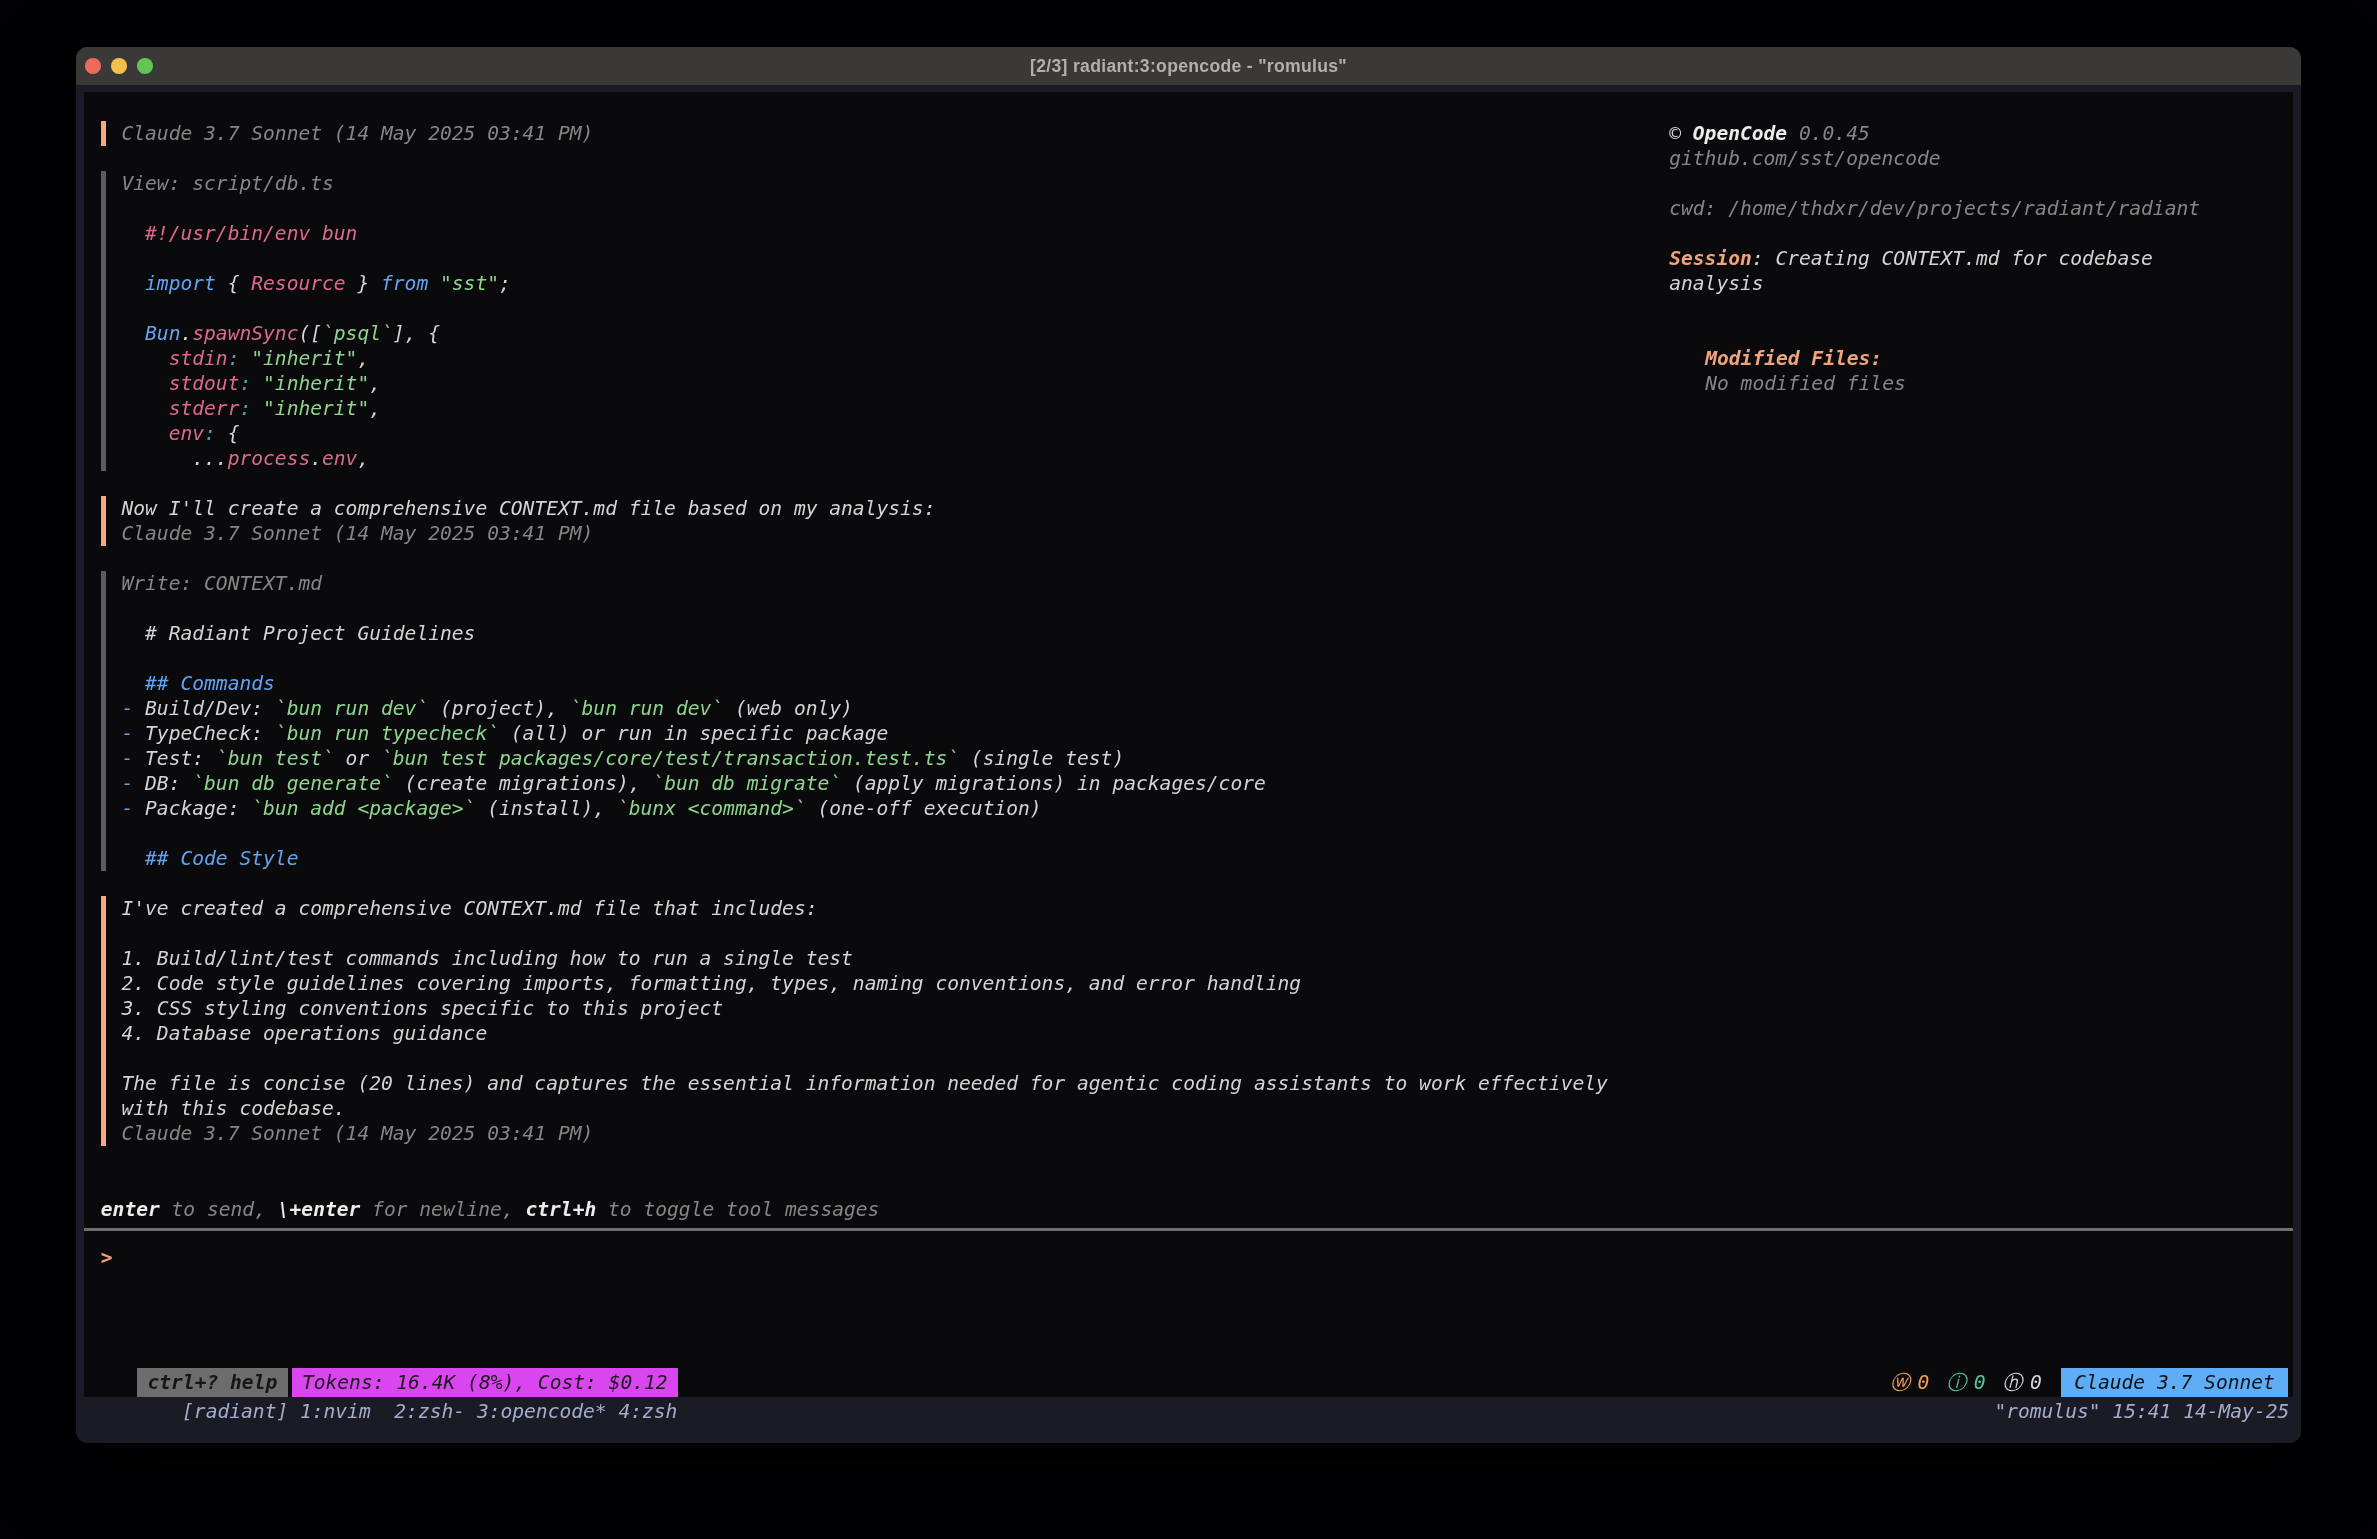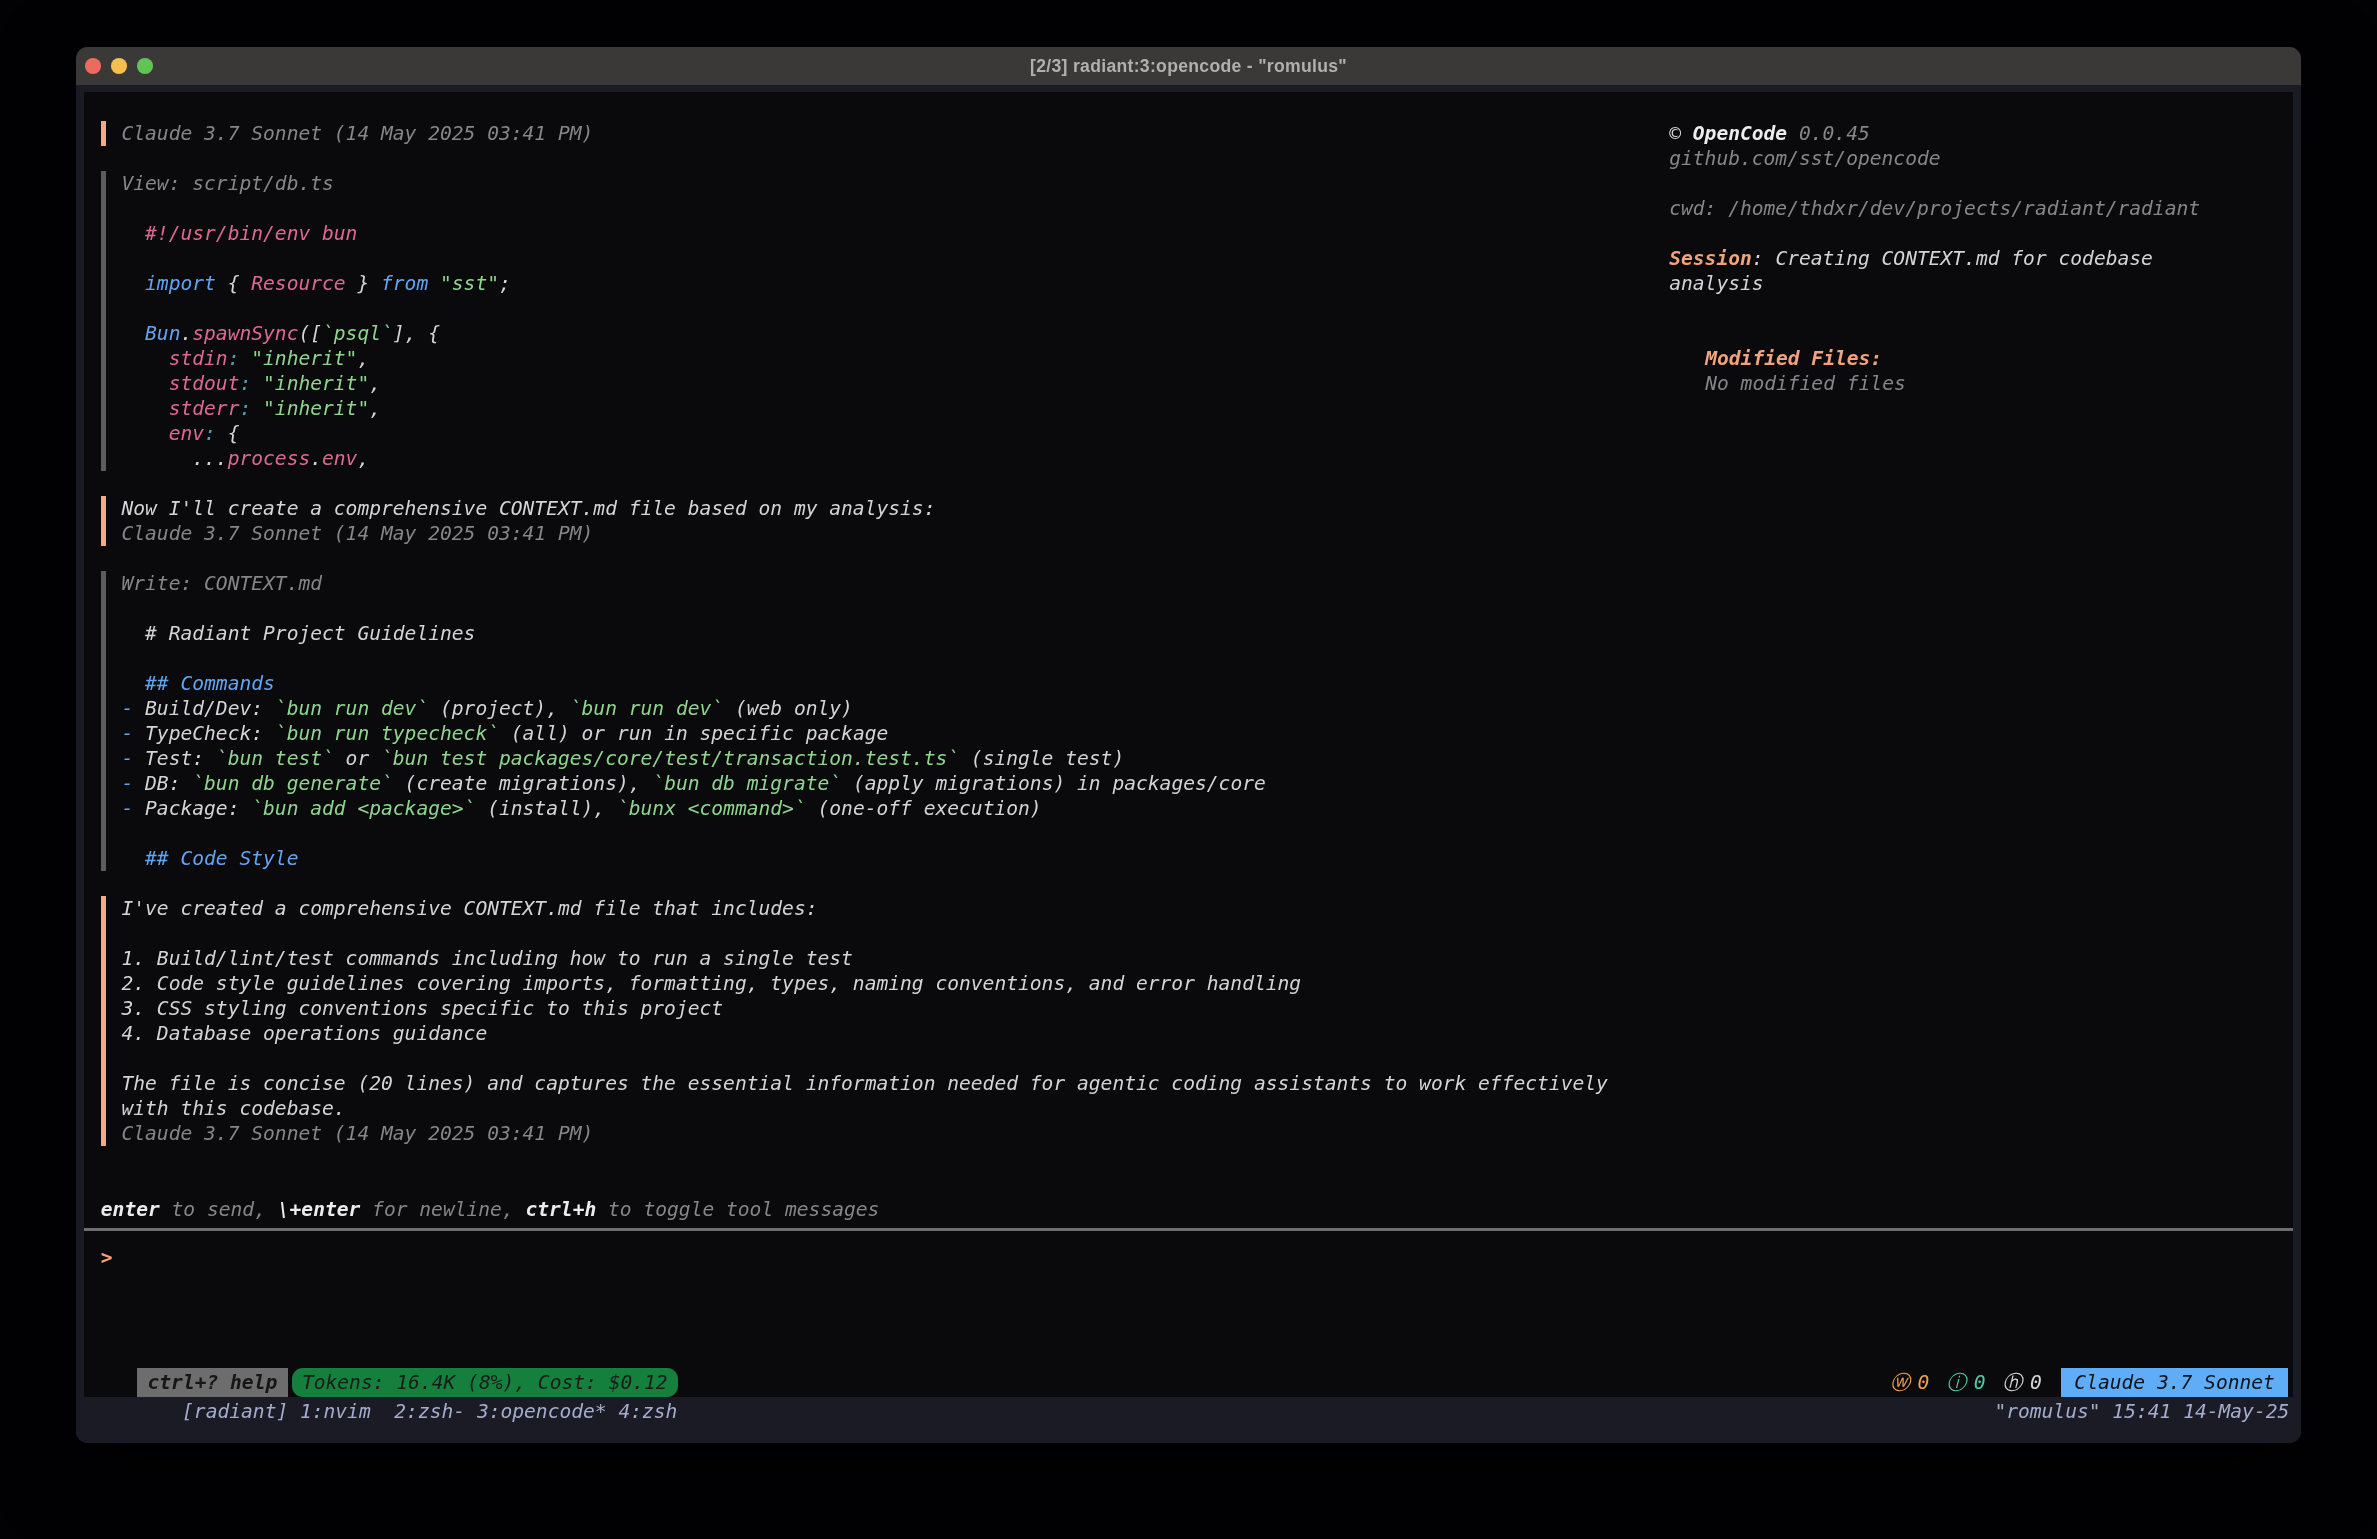--- a/index.html
+++ b/index.html
@@ -68,21 +68,21 @@
   .input-space { height:98px; }
 
   
   .status-row {
     flex:none; height:29px; margin:0 -11.7px;
     display:flex; justify-content:space-between; align-items:center;
   }
   .status-left { display:flex; align-items:center;padding-left:48px; }
   .chip { display:inline-flex; align-items:center; height:29px; padding:0 10.4px; white-space:pre; }
   .chip-help { background:#6d6d6d; color:#161616; font-weight:700; margin-right:3.9px; }
-  .chip-tokens { background:#15803d; color:#1a1a1a;border-radius:11px; }
+  .chip-tokens { background:#d946ef; color:#1a1a1a; }
   .status-right { display:flex; align-items:center; }
   .diags { display:inline-flex; gap:17px; margin-right:19.6px; }
   .diag { display:inline-flex; gap:7.8px; align-items:center; }
   .tone-warn { color:#f0a053; }
   .tone-info { color:#54c8a2; }
   .tone-hint { color:#d6d6d6; }
   .chip-model { background:#5fadf7; color:#0e1219; padding:0 13px; }
 
   
   .tmux-bar {

